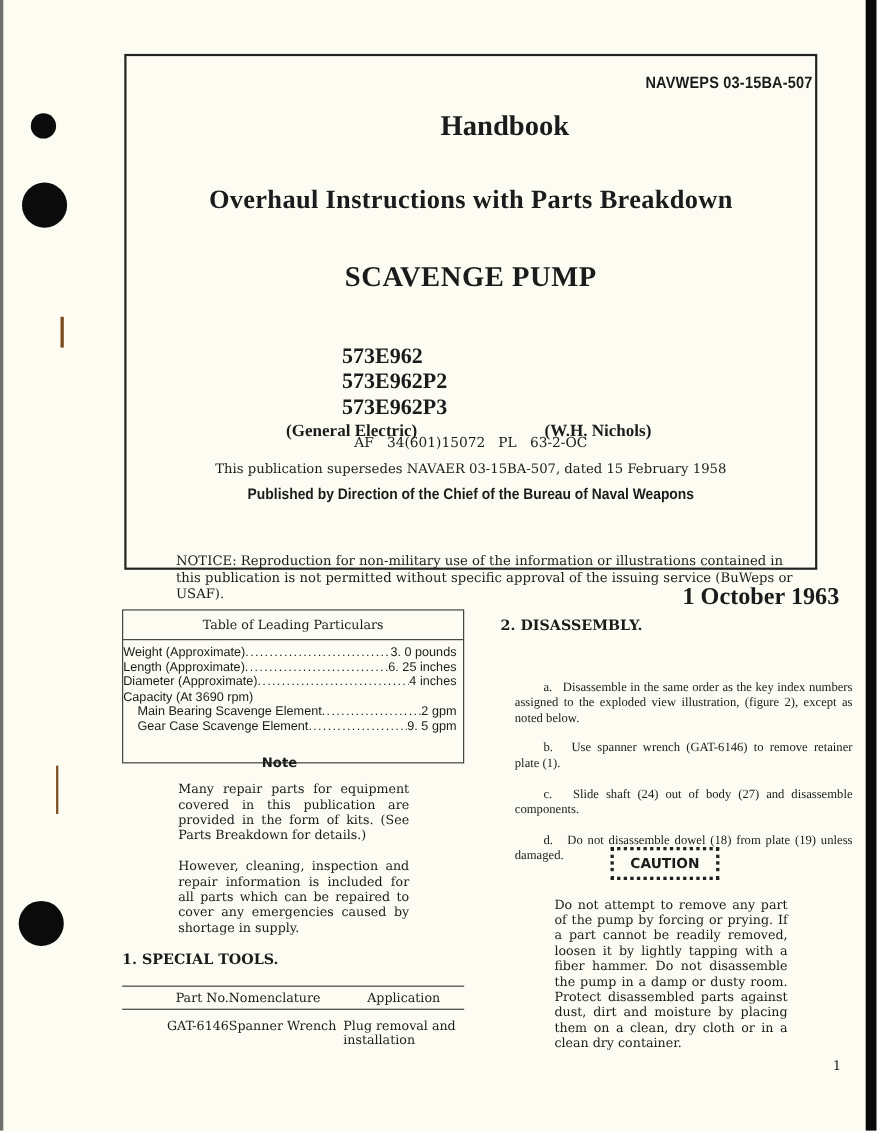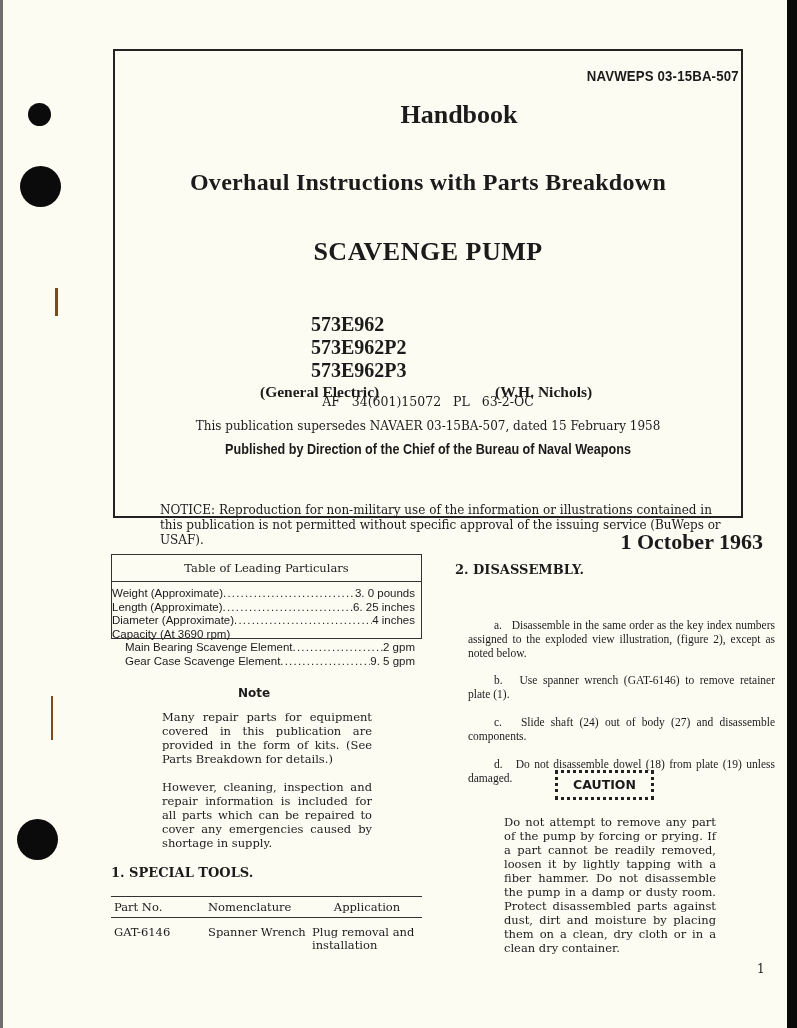--- a/index.html
+++ b/index.html
@@ -35,40 +35,40 @@
   .maker.ge { left: 145px; }
   .maker.wh { left: 380px; }
   .contract { top: 392px; font-size: 12.5px; font-weight: normal; font-family: "DejaVu Serif", serif; word-spacing: 8px; }
   .supersedes { top: 417px; font-size: 12px; font-weight: normal; font-family: "DejaVu Serif", serif; text-align: center; }
   .published { top: 440px; font-size: 14px; font-family: "Liberation Sans", sans-serif; transform: scaleX(0.9); }
   .notice { position: absolute; left: 8px; top: 491px; width: 610px; font-size: 12px; line-height: 15px; font-family: "DejaVu Serif", serif; }
 
   .date { position: absolute; right: 34px; top: 529px; font-size: 22px; font-weight: bold; font-family: "Liberation Serif", serif; }
 
   .ltp {
-    position: absolute; left: 111px; top: 554px; width: 311px; height: 85px;
+    position: absolute; left: 111px; top: 554px; width: 311px; height: 140px;
     border: 1px solid #333; box-sizing: border-box;
   }
   .ltp-head { height: 26px; border-bottom: 1px solid #333; text-align: center; font-size: 11.5px; line-height: 26px; font-family: "DejaVu Serif", serif; }
   .ltp-body { padding-top: 5px; font-size: 11.5px; line-height: 13.5px; font-family: Liberation Sans, sans-serif; }
   .ltp-row { display: flex; white-space: nowrap; overflow: hidden; padding-right: 6px; }
   .ltp-row .lbl { flex: none; }
   .ltp-row .dots { flex: 1; overflow: hidden; }
   .ltp-row .dots::before { content: ". . . . . . . . . . . . . . . . . . . . . . . . . . . . . . . . . . . . . . . . . . . ."; letter-spacing: -1px; }
   .ltp-row .val { flex: none; }
   .ltp-row.indent { padding-left: 13px; }
 
   .note-head { position: absolute; left: 238px; top: 686px; font-family: "DejaVu Sans", sans-serif; font-weight: bold; font-size: 12px; }
   .note-text { position: absolute; left: 162px; width: 210px; font-size: 11.5px; line-height: 14px; text-align: justify; font-family: "DejaVu Serif", serif; }
 
   .sec { position: absolute; font-size: 13px; font-family: "DejaVu Serif", serif; font-weight: bold; }
   .tools { position: absolute; left: 111px; top: 896px; width: 311px; font-size: 11.5px; font-family: "DejaVu Serif", serif; }
   .tools-head { display: flex; border-top: 1px solid #333; border-bottom: 1px solid #333; height: 20px; line-height: 20px; }
   .tools-row { display: flex; padding-top: 8px; line-height: 13px; }
-  .c1 { width: 94px; padding-left: 3px; }
+  .c1 { width: 94px; padding-left: 3px; text-align: right; }
   .c2 { width: 104px; }
   .c3 { flex: 1; }
   .tools-head .c3 { text-align: center; }
 
   .para { position: absolute; left: 468px; width: 307px; font-size: 11.5px; line-height: 14px; text-align: justify; font-family: Liberation Serif, serif; margin-top: 28px; }
   .para .ind { padding-left: 26px; }
 
   .caution-box {
     position: absolute; left: 555px; top: 770px; width: 99px; height: 30px;
     border: 3px dotted #222; box-sizing: border-box;

